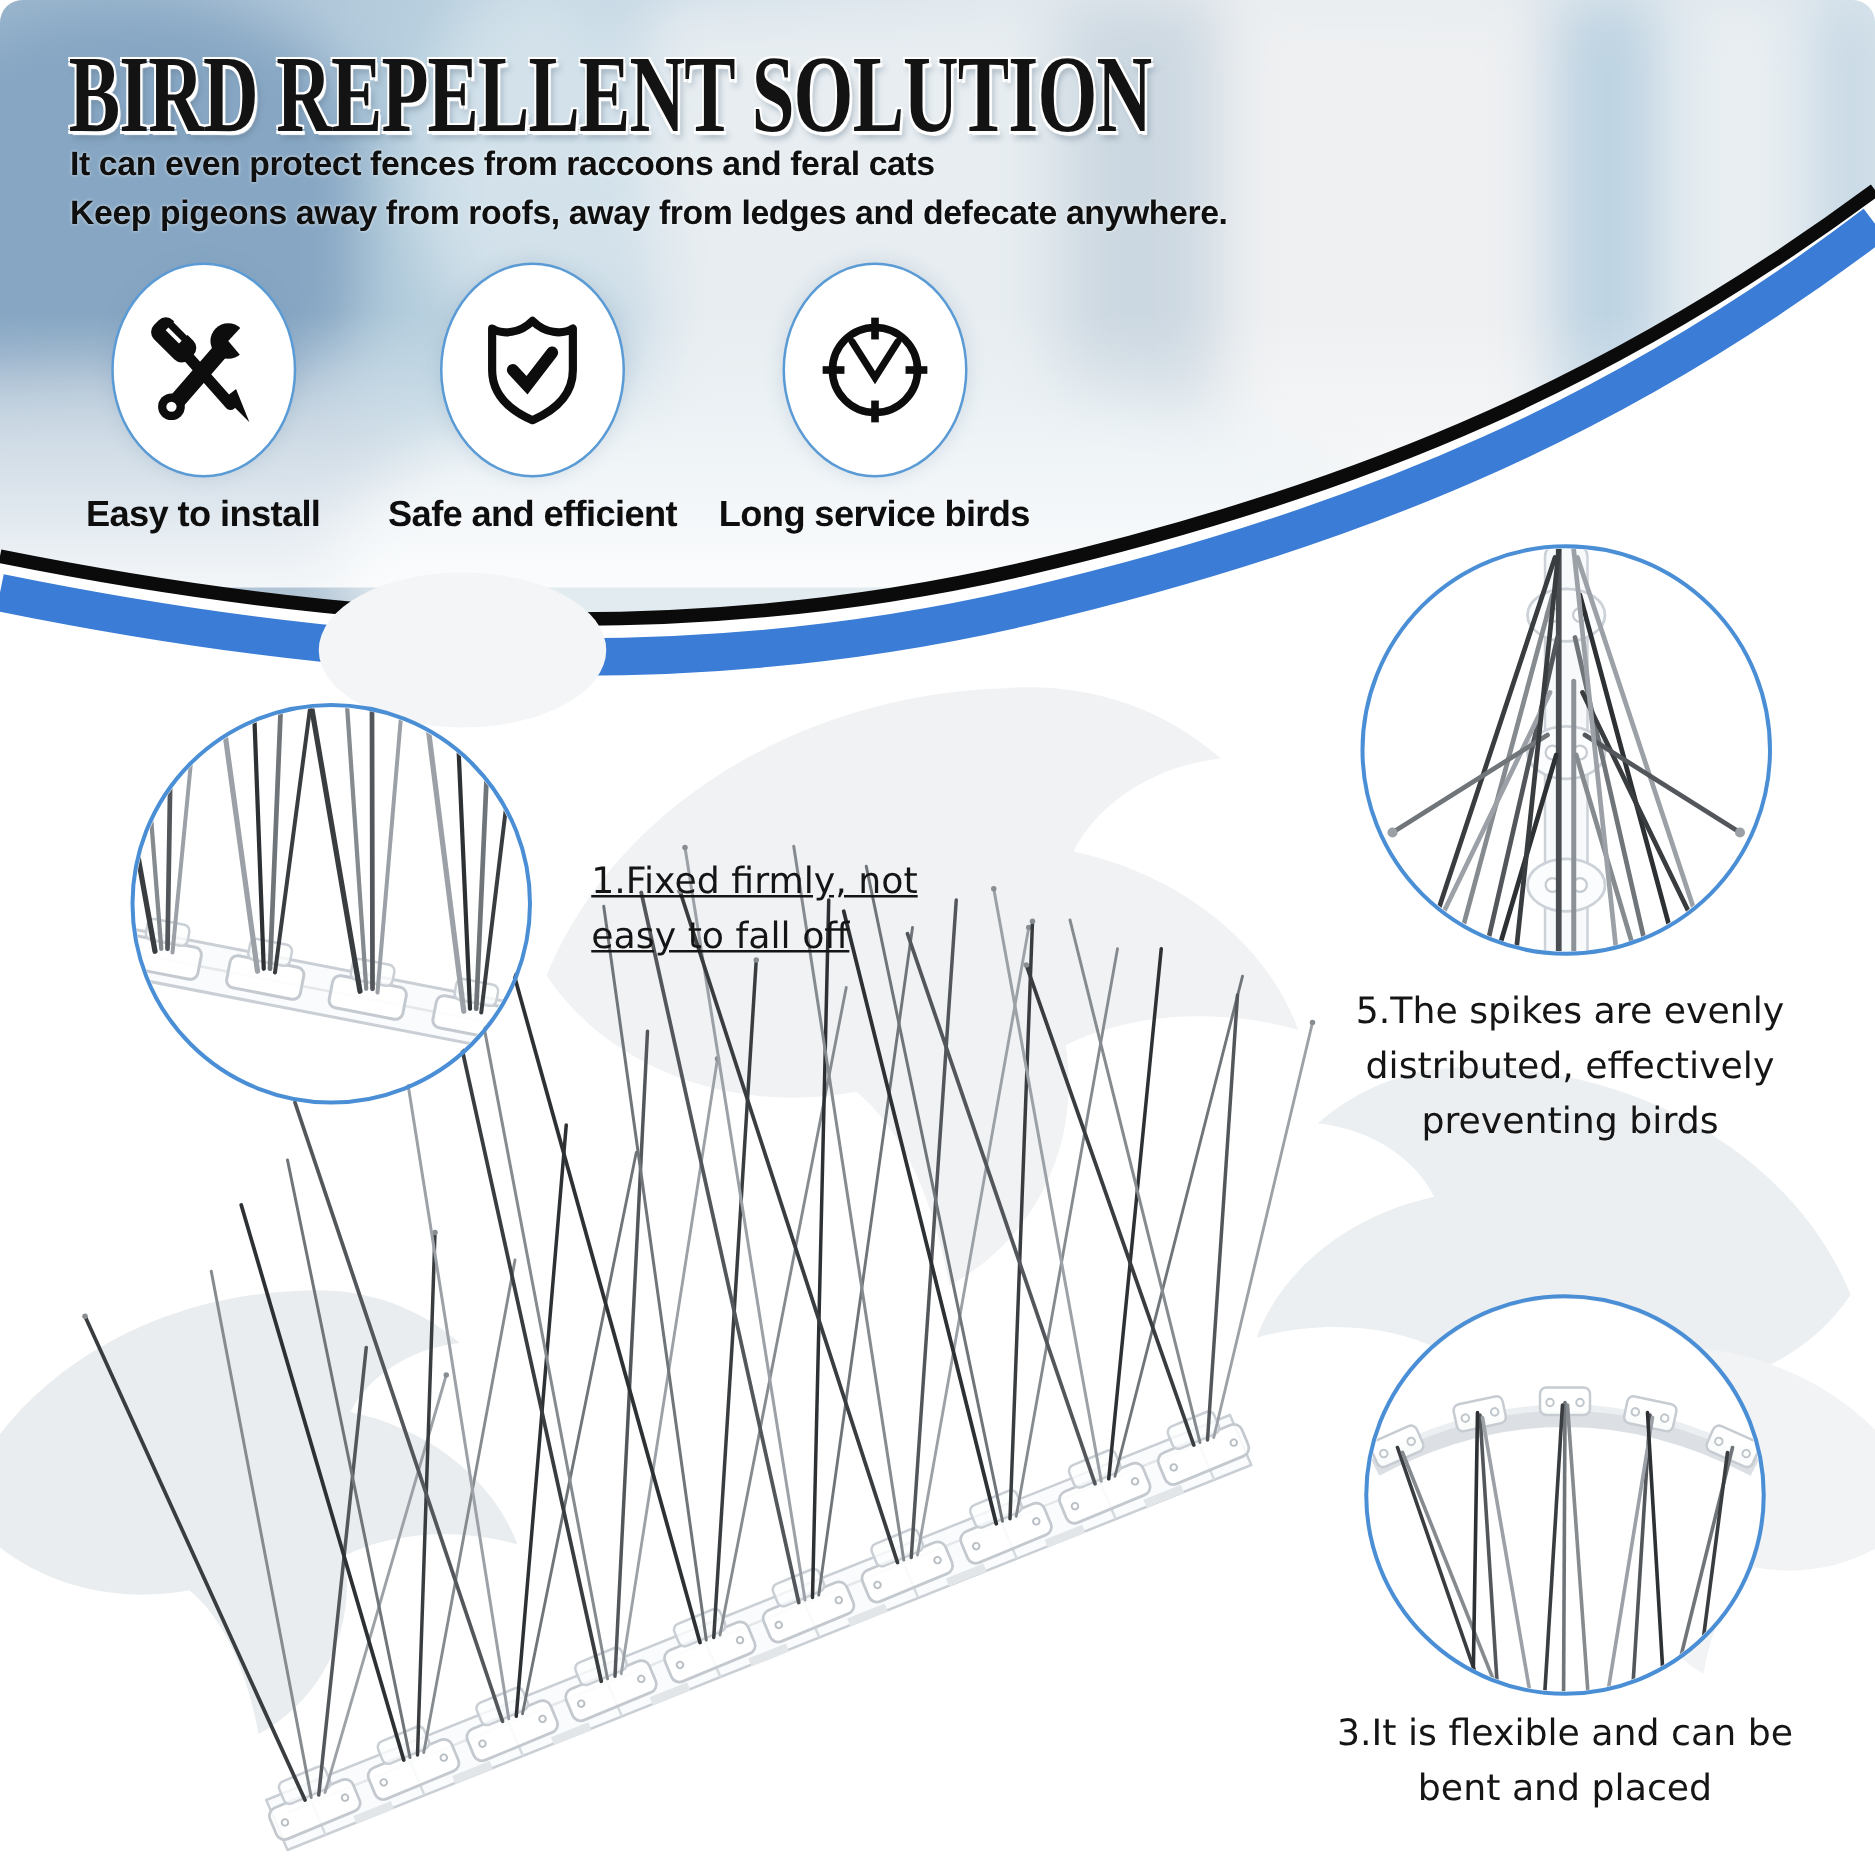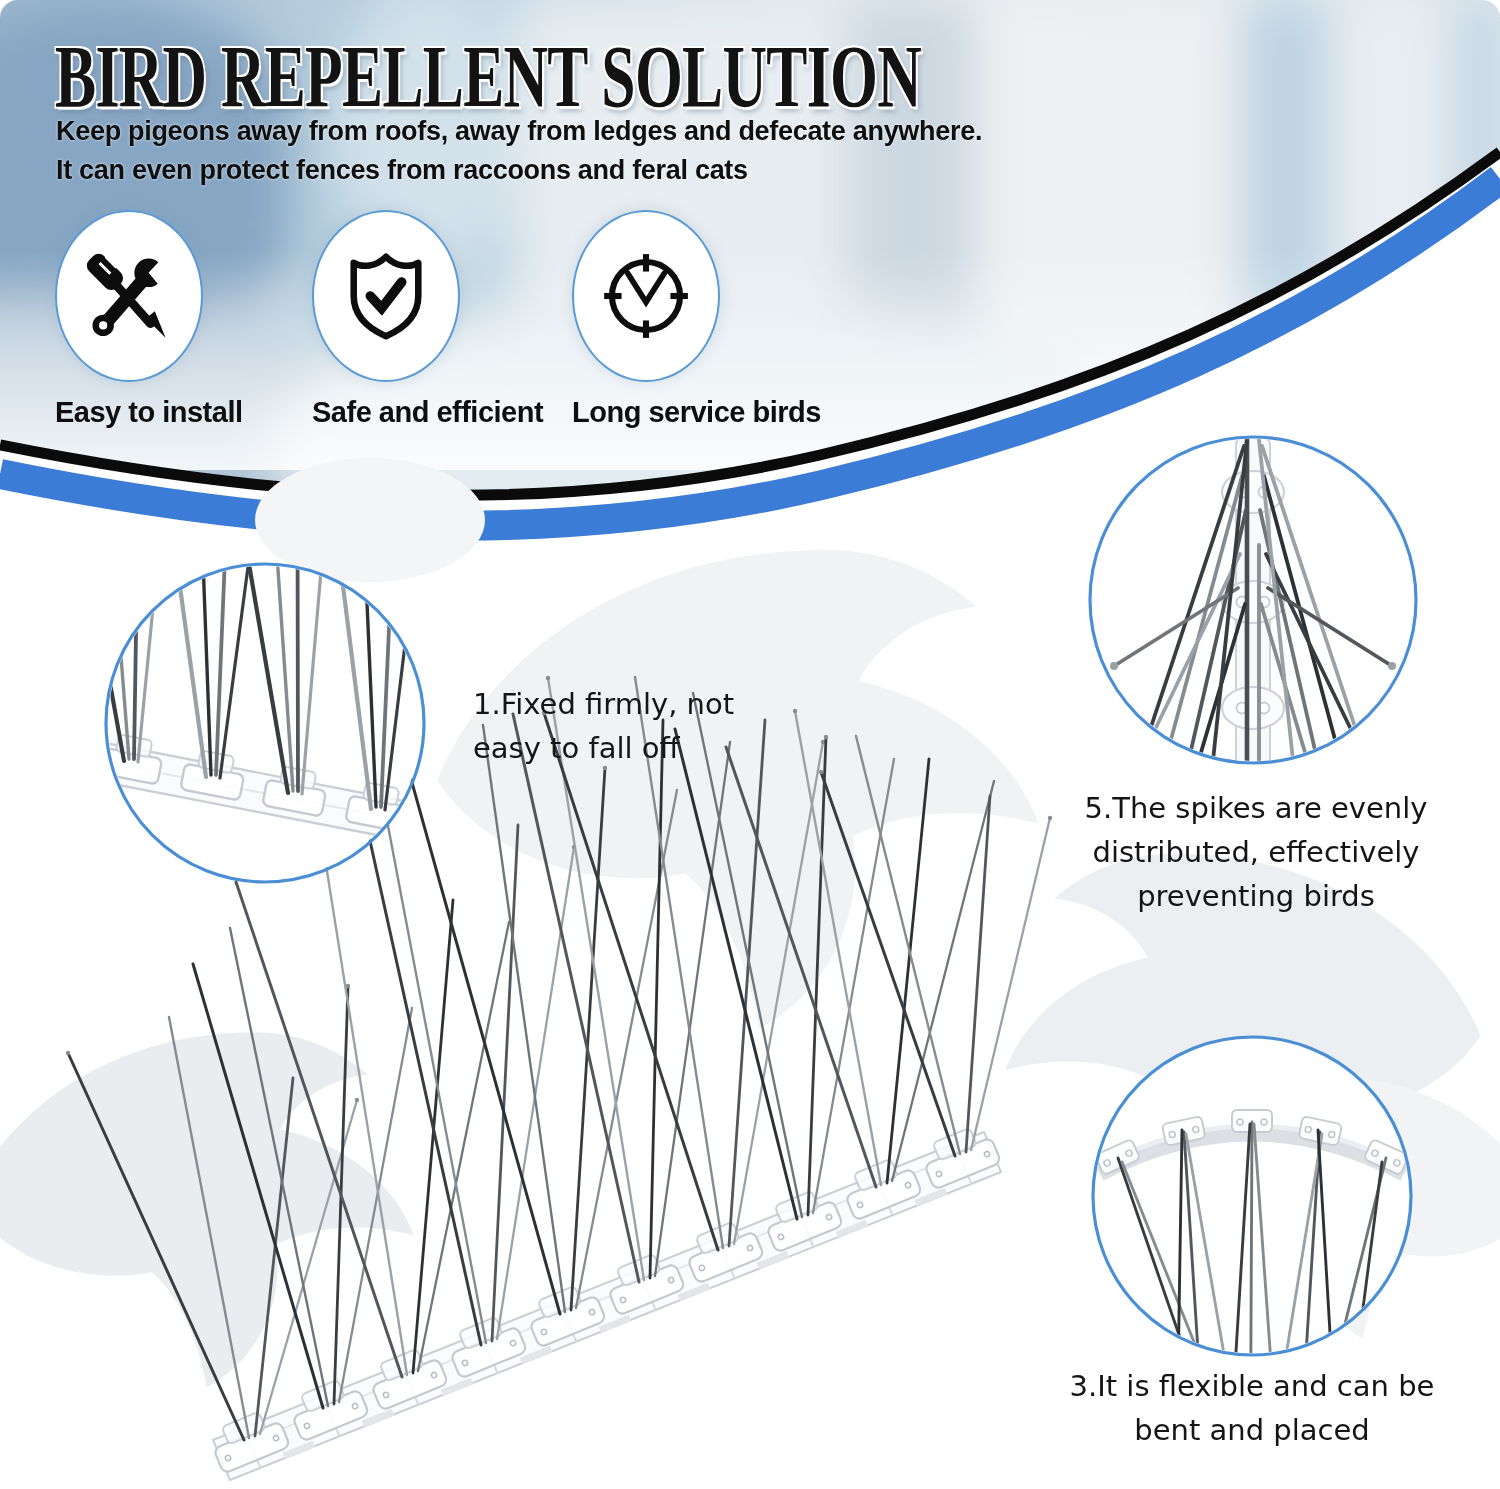--- a/index.html
+++ b/index.html
@@ -18,41 +18,41 @@
   }
   .subtitle {
     position:absolute; left:56px; top:112px; z-index:5;
     font-size:27px; font-weight:bold; color:#0f0f0f; line-height:39px;
     letter-spacing:-0.3px;
     text-shadow:0 0 3px rgba(255,255,255,.8);
   }
 
   
   .features { position:absolute; left:0; top:210px; z-index:5; }
-  .feature { position:absolute; display:flex; flex-direction:column; }
+  .feature { position:absolute; display:flex; flex-direction:column; align-items:center; }
   .feature-1 { left:55px;  width:215px; }
   .feature-2 { left:312px; width:228px; }
   .feature-3 { left:572px; width:255px; }
   .feature-ellipse {
     width:148px; height:172px; background:#ffffff;
     border:2px solid #5b9bd5; border-radius:50%;
     display:flex; align-items:center; justify-content:center;
     box-shadow:0 0 14px rgba(120,150,180,.25);
   }
   .feature-label {
     margin-top:14px; font-size:29px; font-weight:bold; color:#0e0e0e;
     letter-spacing:-0.5px; white-space:nowrap;
   }
 
   
   .callout-text {
     position:absolute; z-index:6; font-family:"DejaVu Sans", sans-serif;
     font-size:29px; color:#151515; line-height:44px;
   }
-  .callout-text-1 { left:473px;  top:682px;  width:336px; text-align:left; }
+  .callout-text-1 { left:473px;  top:682px;  width:336px; text-align:left;text-decoration:underline; }
   .callout-text-2 { left:1056px; top:786px;  width:400px; text-align:center; }
   .callout-text-3 { left:1050px; top:1364px; width:404px; text-align:center; }
 </style>
 </head>
 <body>
 
 <div class="canvas">
 
   <svg class="layer" width="1500" height="640" viewBox="0 0 1500 640" style="z-index:1">
     <defs>
@@ -379,22 +379,22 @@
           <line x1="1318" y1="1130" x2="1340" y2="1502" stroke="#2e3134" stroke-width="2.9" stroke-linecap="round"></line>
           <line x1="1386" y1="1158" x2="1302" y2="1498" stroke="#70757a" stroke-width="2.9" stroke-linecap="round"></line>
           <line x1="1382" y1="1162" x2="1336" y2="1516" stroke="#3a3d40" stroke-width="2.9" stroke-linecap="round"></line>
         </g>
       <circle cx="1252" cy="1196" r="159" fill="none" stroke="#4a8fd6" stroke-width="3.2"></circle>
     </g>
   </svg>
 
   <h1 class="page-title">BIRD REPELLENT SOLUTION</h1>
   <div class="subtitle">
+    <div>It can even protect fences from raccoons and feral cats</div>
     <div>Keep pigeons away from roofs, away from ledges and defecate anywhere.</div>
-    <div>It can even protect fences from raccoons and feral cats</div>
   </div>
 
   <div class="features">
 
     <div class="feature feature-1">
       <div class="feature-ellipse">
         <svg width="98" height="98" viewBox="0 0 110 110">
           <rect x="16" y="6" width="24" height="44" rx="9" transform="rotate(-45 28 28)" fill="#0d0d0d"></rect>
           <line x1="22" y1="18" x2="34" y2="30" stroke="#ffffff" stroke-width="3.4"></line>
           <line x1="29" y1="11" x2="41" y2="23" stroke="#ffffff" stroke-width="3.4"></line>

